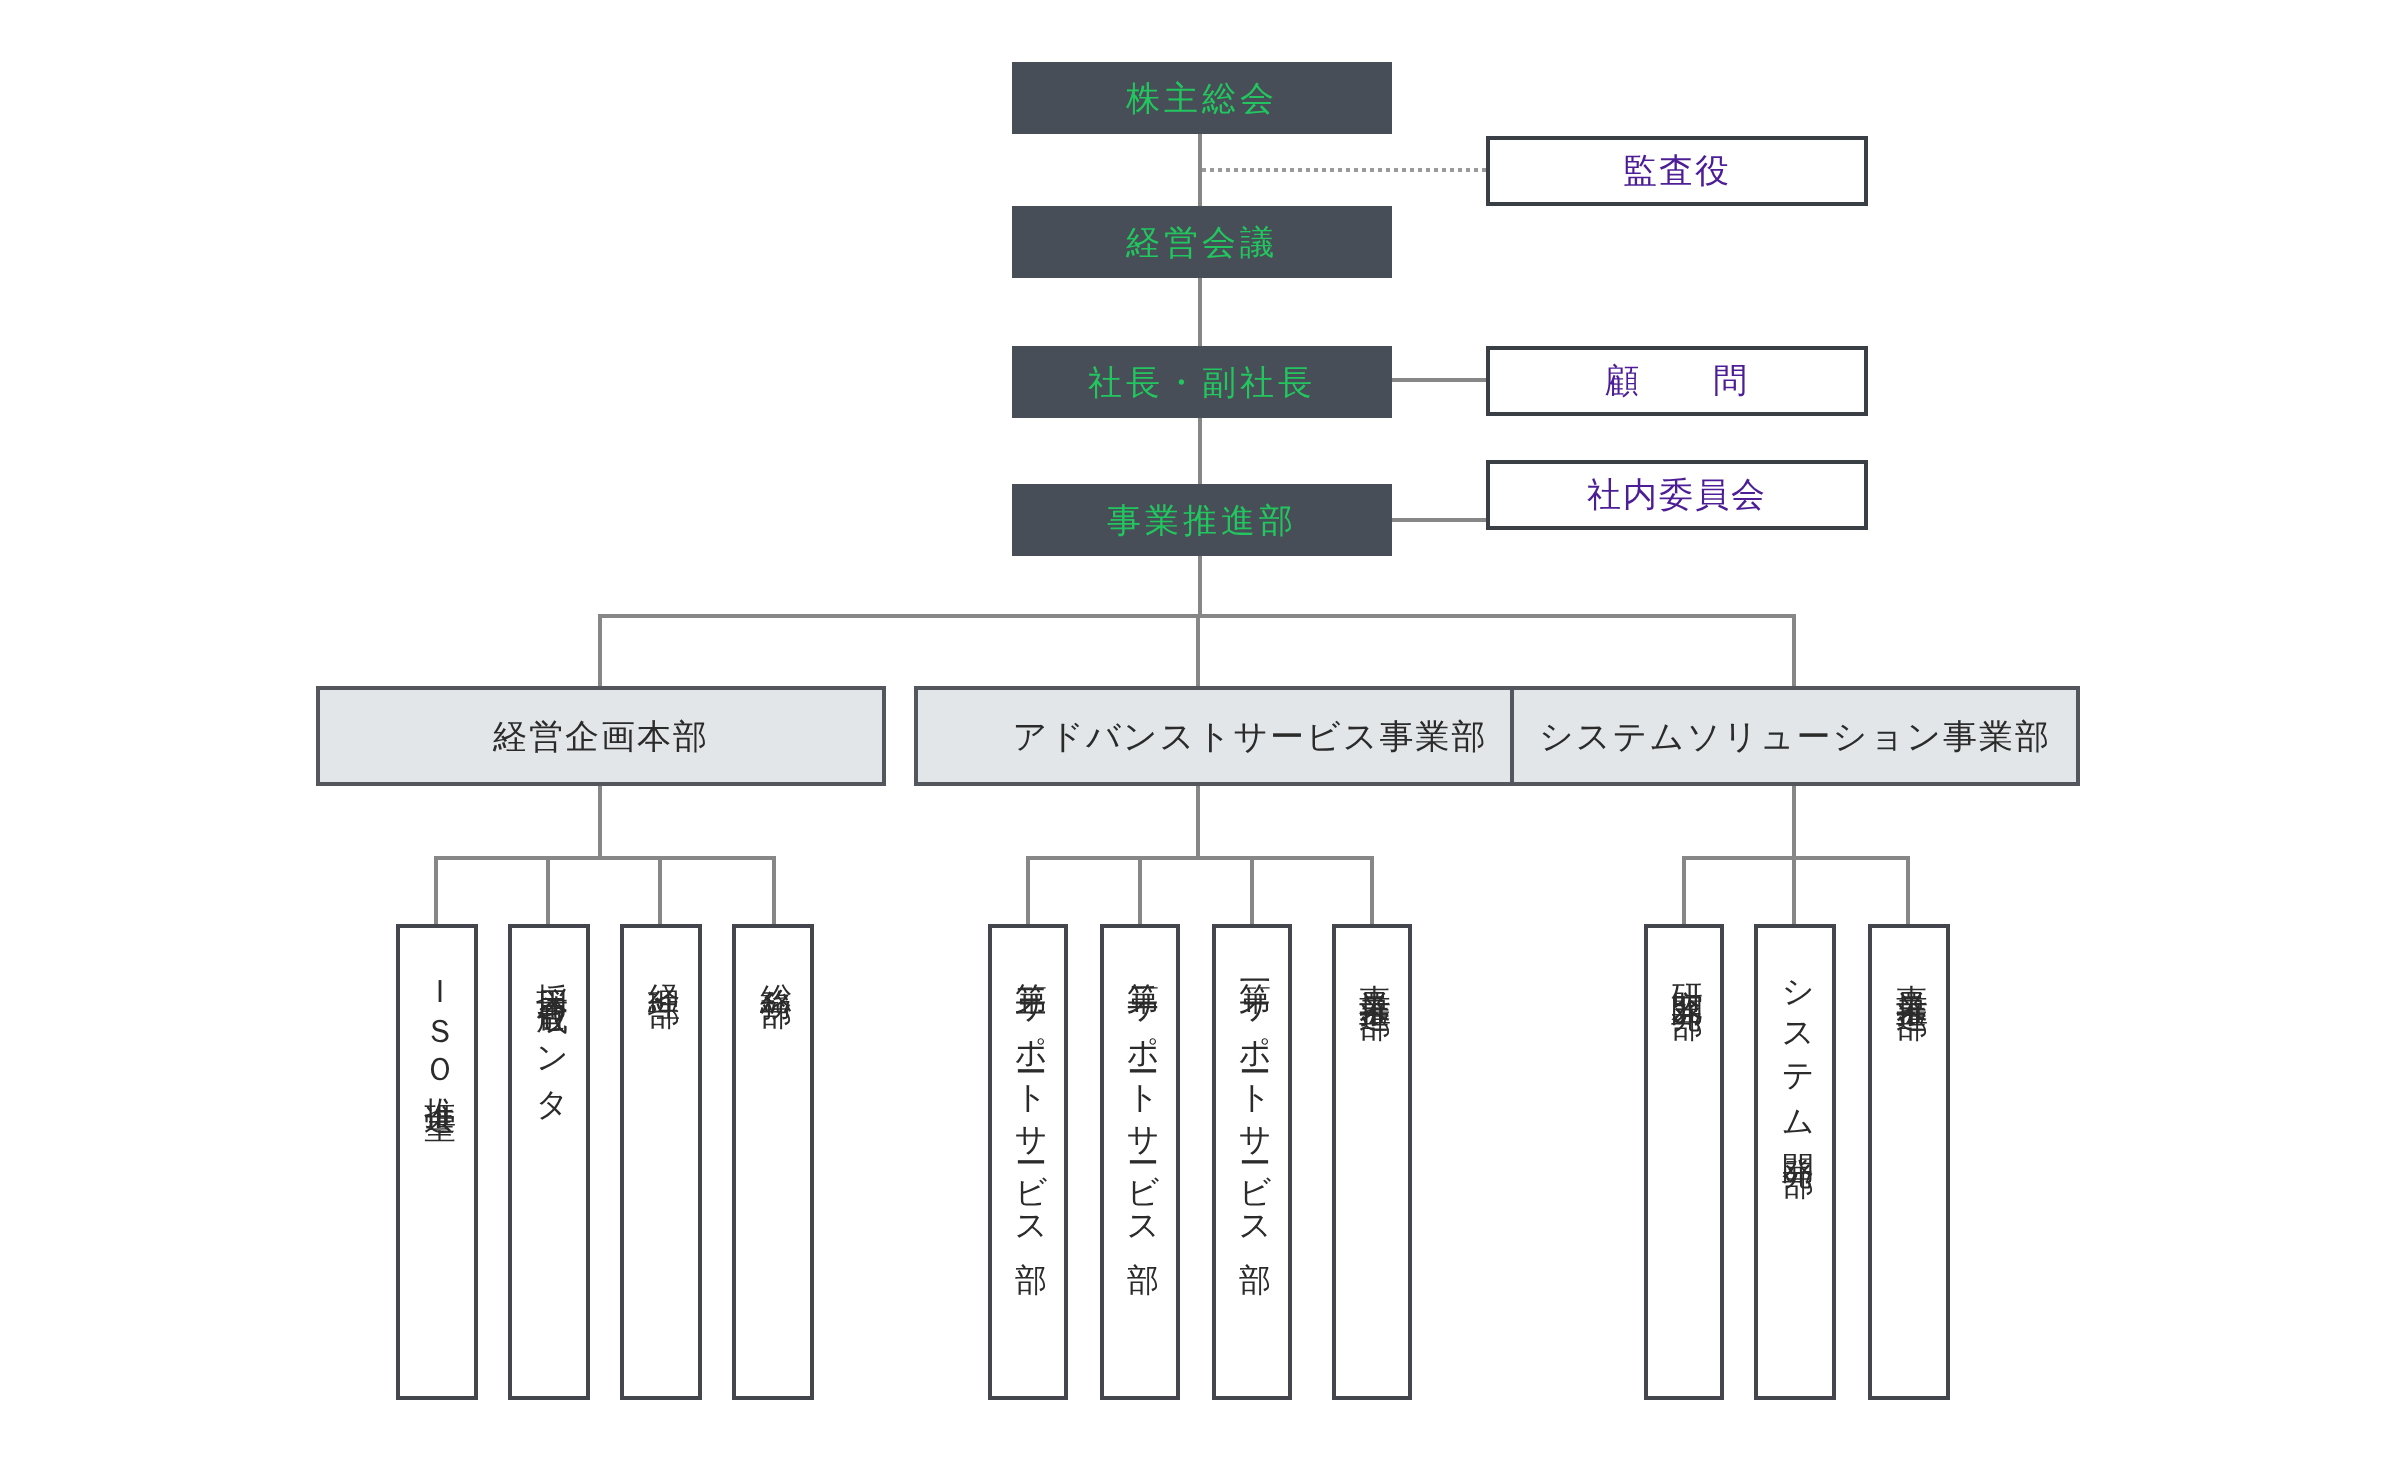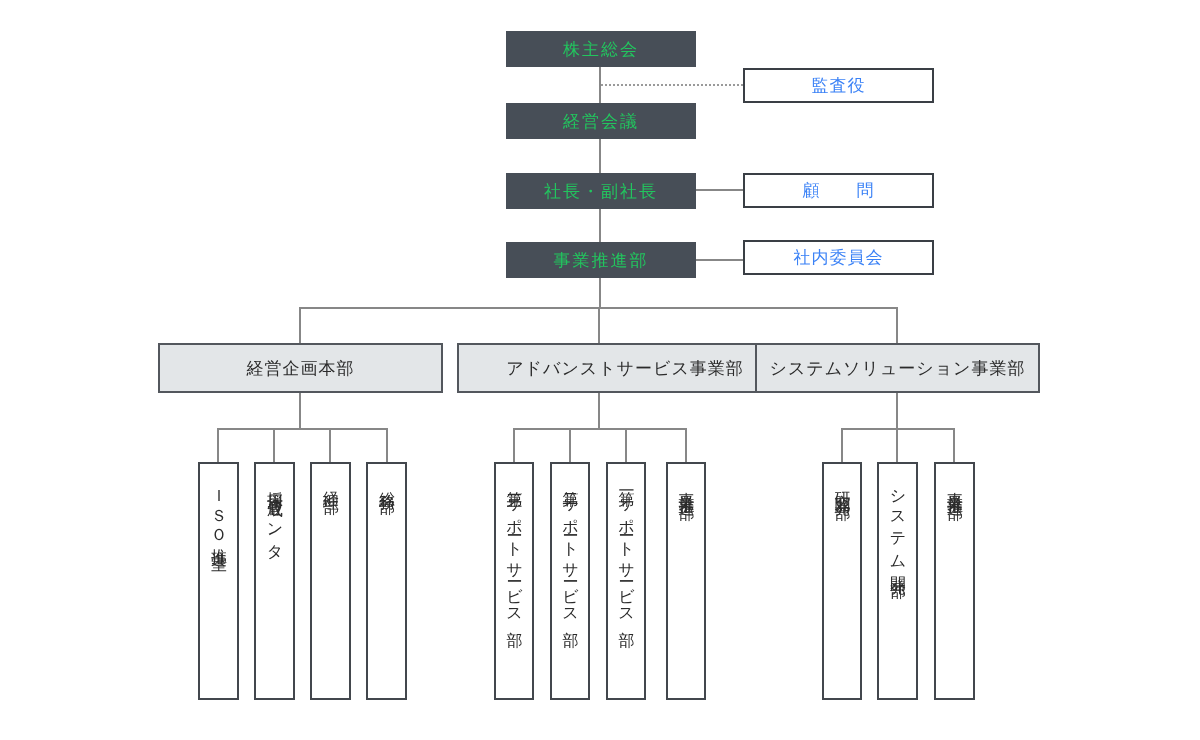--- a/index.html
+++ b/index.html
@@ -35,21 +35,21 @@
   }
 
   
   .side {
     left: 743px;
     width: 191px;
     height: 35px;
     background: #ffffff;
     border: 2px solid #3a3f45;
     font-size: 17px;
-    color: #3b82f6;
+    color: #4c1d95;
     letter-spacing: 1px;
   }
 
   
   .division {
     top: 343px;
     height: 50px;
     background: #e3e6e8;
     border: 2px solid #53575d;
     font-size: 17px;
@@ -89,21 +89,21 @@
 
 <div class="canvas">
 
   <div class="box dark" style="top:31px">株主総会</div>
   <div class="box dark" style="top:103px">経営会議</div>
   <div class="box dark" style="top:173px">社長・副社長</div>
   <div class="box dark" style="top:242px">事業推進部</div>
 
   <div class="box side" style="top:68px">監査役</div>
   <div class="box side" style="top:173px">顧　　問</div>
-  <div class="box side" style="top:240px">社内委員会</div>
+  <div class="box side" style="top:230px">社内委員会</div>
 
   <div class="line" style="left:599px;top:67px;width:2px;height:36px"></div>
   <div class="line" style="left:599px;top:139px;width:2px;height:34px"></div>
   <div class="line" style="left:599px;top:209px;width:2px;height:33px"></div>
   <div class="line" style="left:599px;top:278px;width:2px;height:29px"></div>
 
   <div class="dotted" style="left:601px;top:84px;width:142px"></div>
   <div class="line" style="left:696px;top:189px;width:47px;height:2px"></div>
   <div class="line" style="left:696px;top:259px;width:47px;height:2px"></div>
 

